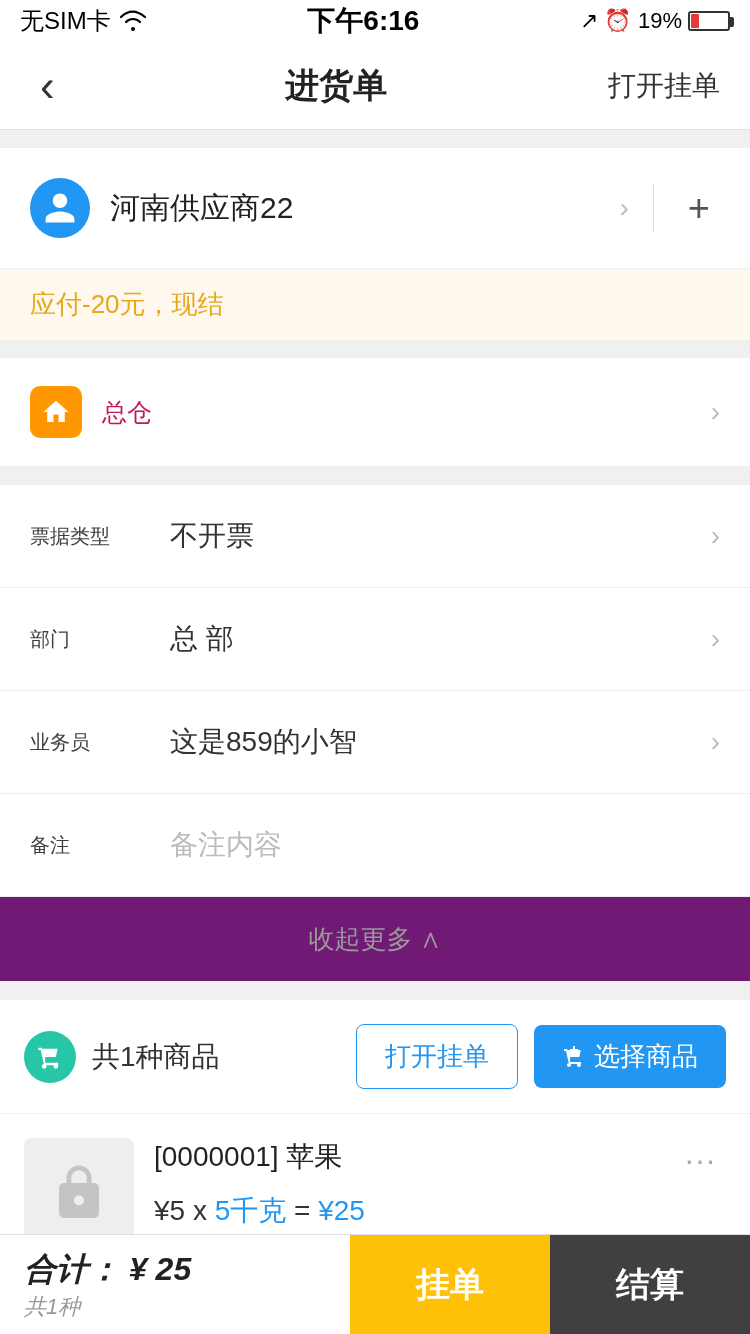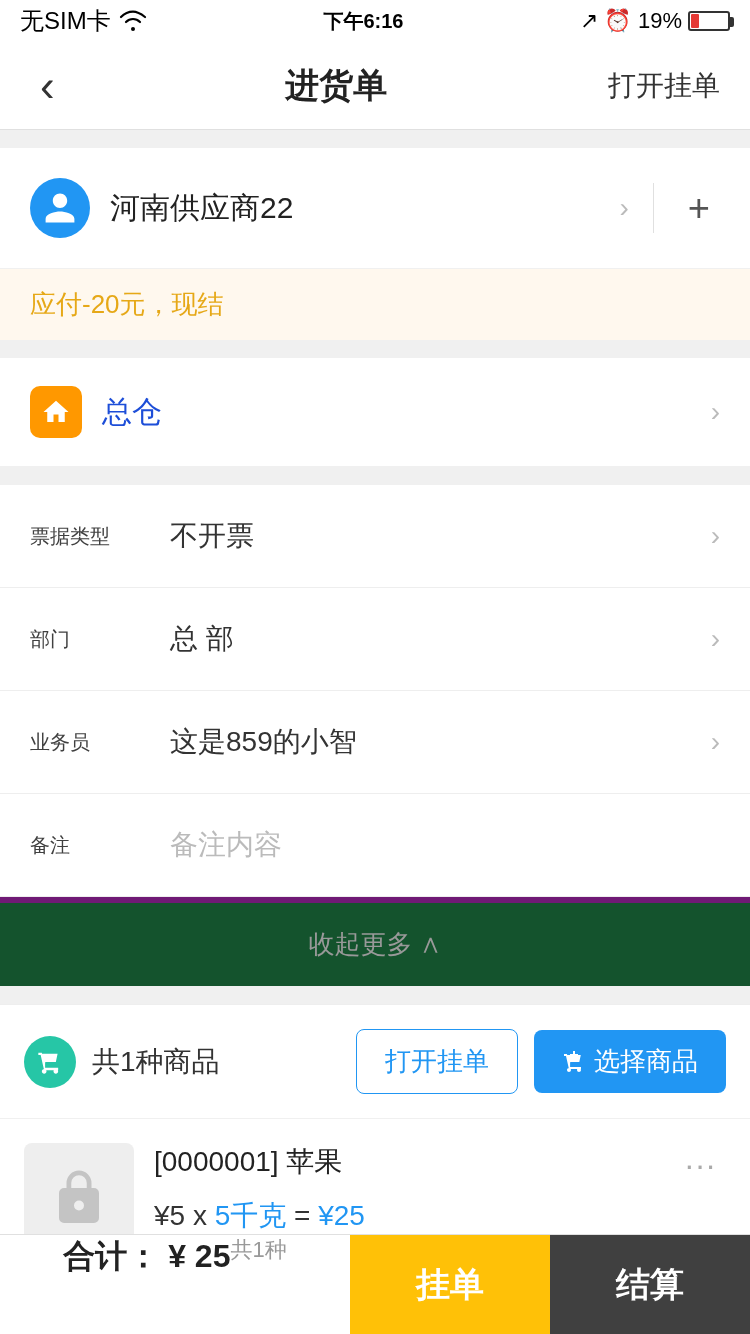--- a/index.html
+++ b/index.html
@@ -17,21 +17,21 @@
       background: #fff;
       height: 42px;
       display: flex;
       align-items: center;
       justify-content: space-between;
       padding: 0 20px;
       font-size: 24px;
       color: #000;
     }
     .status-left { display: flex; align-items: flex-end; gap: 8px; }
-    .status-center { font-weight: 600; font-size: 20px; }
+    .status-center { font-weight: 600; font-size: 28px; }
     .status-right { display: flex; align-items: center; gap: 6px; font-size: 22px; }
     .battery-icon {
       display: inline-block;
       width: 42px;
       height: 20px;
       border: 2px solid #333;
       border-radius: 3px;
       position: relative;
     }
     .battery-icon::after {
@@ -145,22 +145,22 @@
       background: #FF9800;
       border-radius: 10px;
       display: flex;
       align-items: center;
       justify-content: center;
       margin-right: 20px;
     }
     .warehouse-icon svg { width: 30px; height: 30px; fill: #fff; }
     .row-label {
       flex: 1;
-      font-size: 30px;
-      color: #1d4ed8;
+      font-size: 25px;
+      color: #be185d;
     }
     
     .form-row {
       background: #fff;
       display: flex;
       align-items: center;
       padding: 32px 30px;
       border-bottom: 1px solid #eee;
       cursor: pointer;
     }
@@ -171,27 +171,27 @@
       flex-shrink: 0;
     }
     .form-value {
       flex: 1;
       font-size: 28px;
       color: #333;
     }
     .form-value.placeholder { color: #bbb; }
     
     .collapse-row {
-      background: #14532d;
+      background: #701a75;
       text-align: center;
       padding: 24px;
       font-size: 26px;
       color: #999;
       cursor: pointer;
-      border-top: 6px solid #701a75;
+      border-top: 1px solid #701a75;
     }
     
     .product-header {
       background: #fff;
       display: flex;
       align-items: center;
       padding: 24px 24px;
       border-top: 1px solid #eee;
     }
     .product-icon {
@@ -278,23 +278,24 @@
       left: 0;
       width: 750px;
       height: 100px;
       display: flex;
       background: #fff;
       border-top: 1px solid #e0e0e0;
     }
     .bottom-summary {
       flex: 1;
       display: flex;
-      flex-direction: row;
+      flex-direction: column;
       justify-content: center;
       padding: 0 24px;
+      font-style: italic;
     }
     .total-amount {
       font-size: 32px;
       color: #222;
       font-weight: 600;
     }
     .total-count {
       font-size: 22px;
       color: #999;
     }

